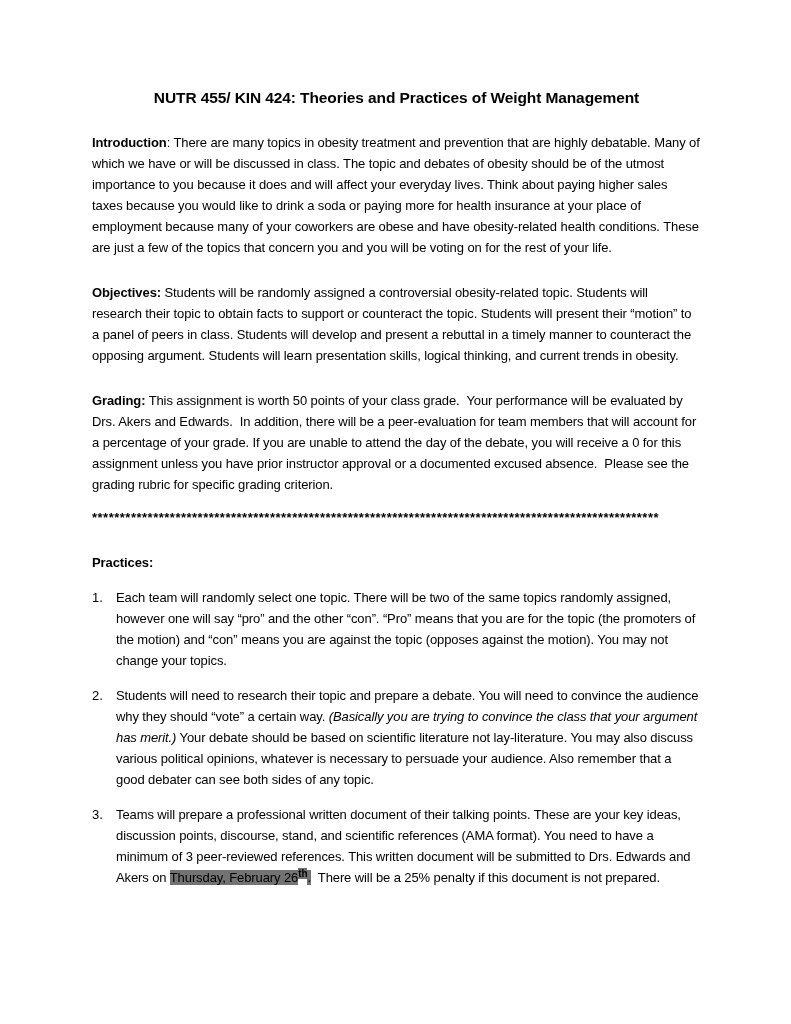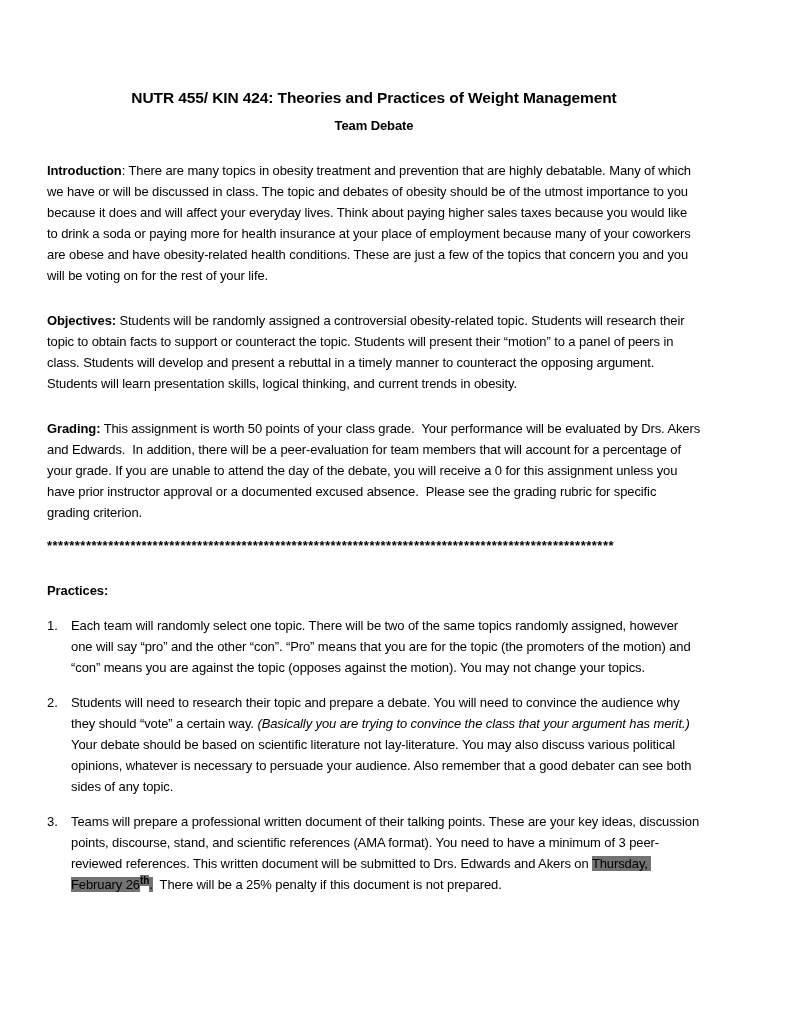--- a/index.html
+++ b/index.html
@@ -8,21 +8,21 @@
     width: 791px;
     height: 1024px;
     margin: 0 auto;
     color: #000000;
     font-family: "Liberation Sans", sans-serif;
     font-size: 13px;
     letter-spacing: -0.1px;
     line-height: 21px;
     overflow: hidden;
   }
-  .page { padding: 88px 90px 30px 47px; }
+  .page { padding: 88px 90px 30px 92px; }
 
   .doc-title {
     text-align: center;
     font-weight: 700;
     font-size: 15.5px;
     line-height: 20px;
   }
   .doc-subtitle {
     text-align: center;
     font-weight: 700;
@@ -65,21 +65,20 @@
   .italic { font-style: italic; }
   .hl { background: #737373; color: #000000; }
   .sup { vertical-align: super; font-size: 10px; line-height: 0; font-weight: bold; }
 </style>
 </head>
 <body>
 
 <div class="page">
 
   <div class="doc-title">NUTR 455/ KIN 424: Theories and Practices of Weight Management</div>
-  <div class="doc-subtitle">Team Debate</div>
 
   <p class="para"><strong>Introduction</strong><span>: There are many topics in obesity treatment and prevention that are highly debatable. Many of which we have or will be discussed in class. The topic and debates of obesity should be of the utmost importance to you because it does and will affect your everyday lives. Think about paying higher sales taxes because you would like to drink a soda or paying more for health insurance at your place of employment because many of your coworkers are obese and have obesity-related health conditions. These are just a few of the topics that concern you and you will be voting on for the rest of your life.</span></p>
 
   <p class="para"><strong>Objectives:</strong><span> Students will be randomly assigned a controversial obesity-related topic. Students will research their topic to obtain facts to support or counteract the topic. Students will present their “motion” to a panel of peers in class. Students will develop and present a rebuttal in a timely manner to counteract the opposing argument. Students will learn presentation skills, logical thinking, and current trends in obesity.</span></p>
 
   <p class="para"><strong>Grading:</strong><span> This assignment is worth 50 points of your class grade.  Your performance will be evaluated by Drs. Akers and Edwards.  In addition, there will be a peer-evaluation for team members that will account for a percentage of your grade. If you are unable to attend the day of the debate, you will receive a 0 for this assignment unless you have prior instructor approval or a documented excused absence.  Please see the grading rubric for specific grading criterion.</span></p>
 
   <div class="divider">******************************************************************************************************</div>
 
   <p class="para directions-label">Practices:</p>

